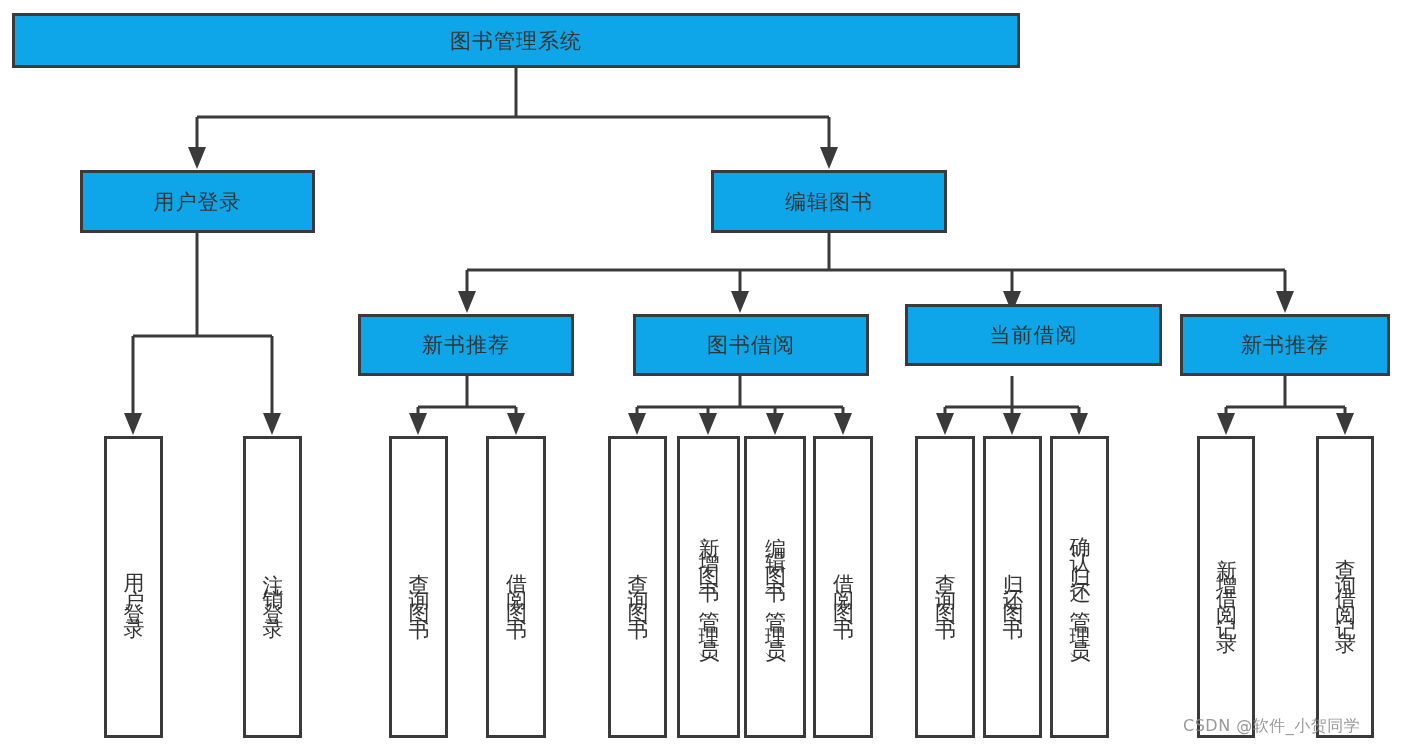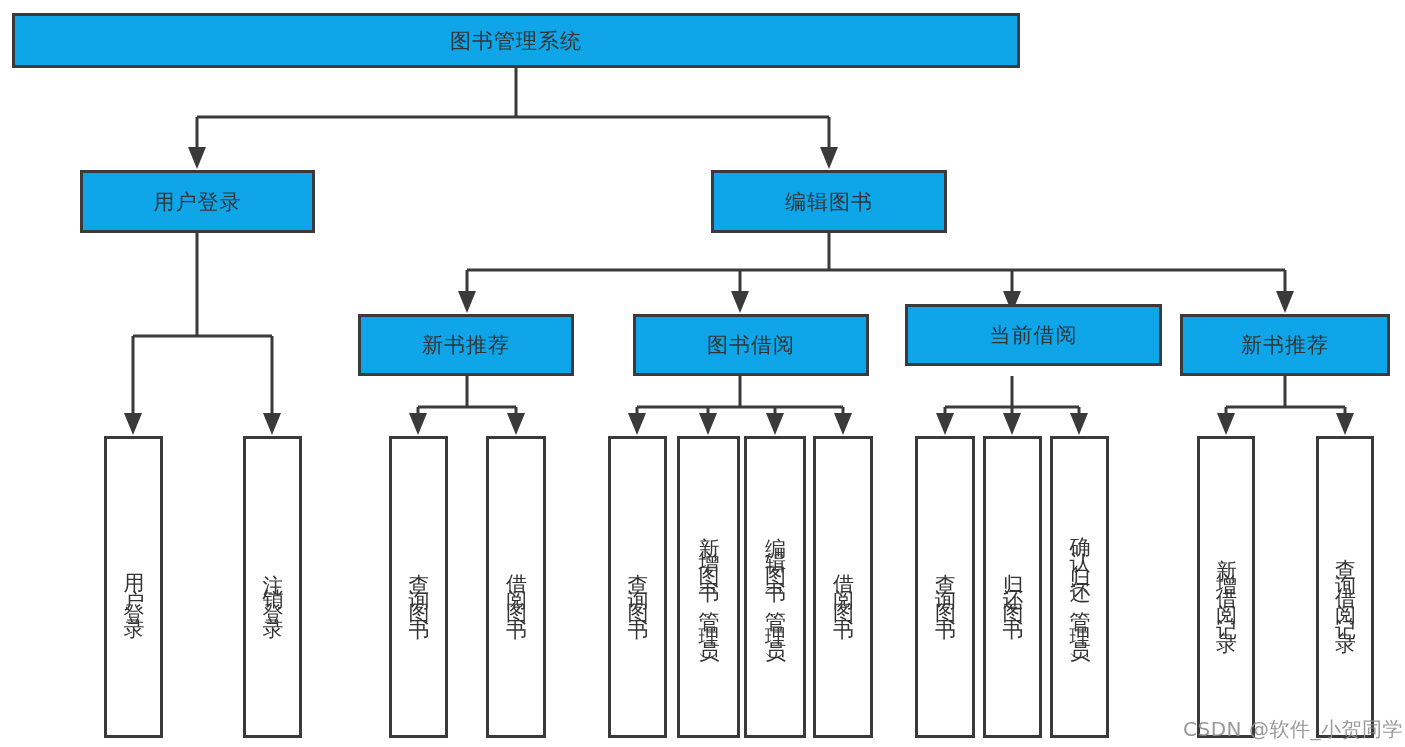--- a/index.html
+++ b/index.html
@@ -19,21 +19,21 @@
     position:absolute;box-sizing:border-box;background:#ffffff;
     border:3px solid #3a3a3a;display:flex;align-items:center;justify-content:center;
     color:#333333;font-size:21px;z-index:2;
   }
   .vnode span{
     writing-mode:vertical-rl;text-orientation:mixed;
     letter-spacing:15px;line-height:1;white-space:nowrap;
   }
   .watermark{
     position:absolute;left:1183px;top:716px;z-index:10;
-    font-size:20px;color:#8e8e8e;opacity:.9;letter-spacing:.5px;white-space:nowrap;
+    font-size:16px;color:#8e8e8e;opacity:.9;letter-spacing:.5px;white-space:nowrap;
   }
 </style>
 </head>
 <body>
 
 <div class="canvas">
 
   <svg class="connectors" width="1405" height="747" viewBox="0 0 1405 747">
     <g class="conn">
       <path d="M516 68 L516 117 M197 117 L829 117 M197 117 L197 149 M829 117 L829 149"></path>

